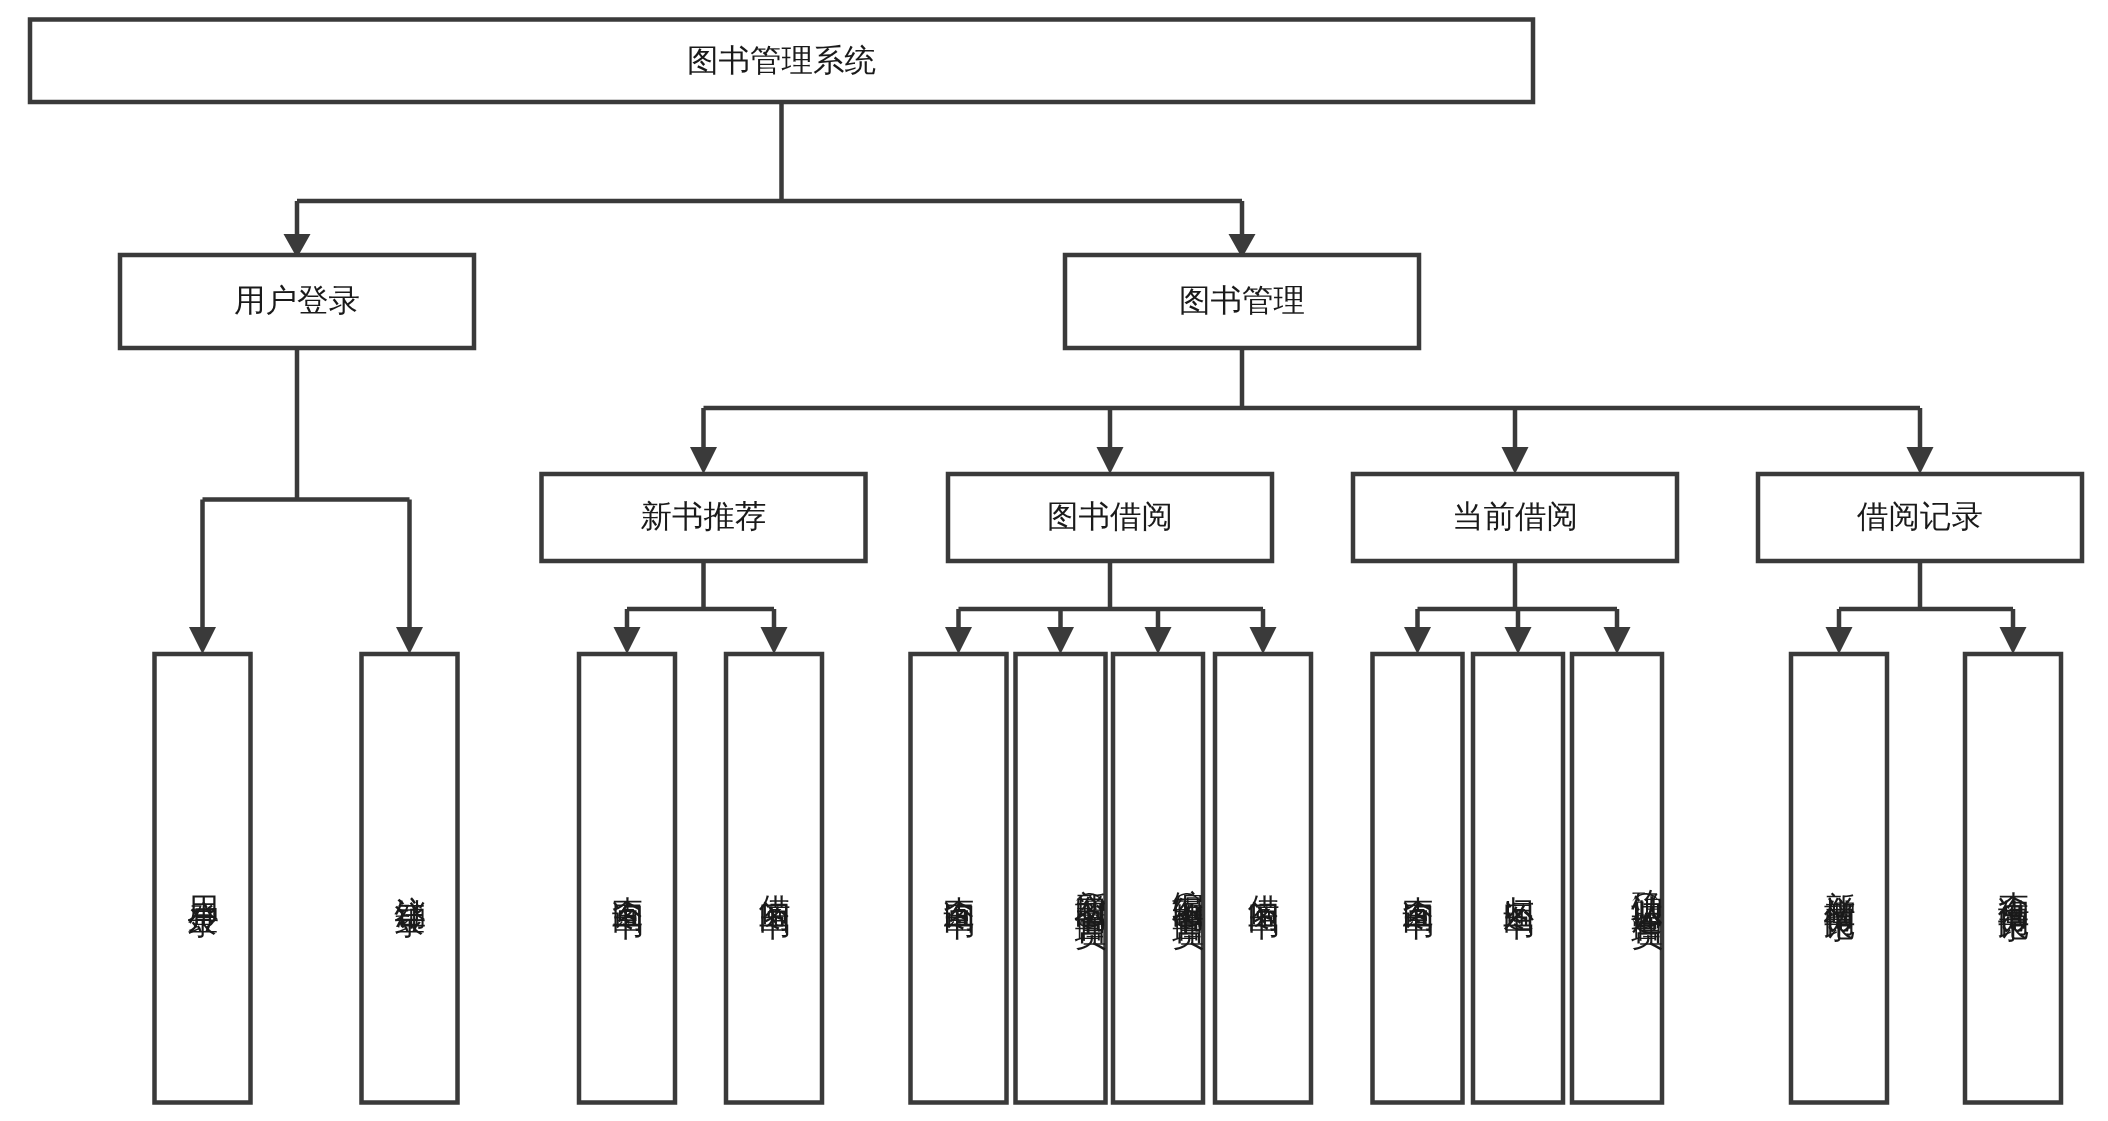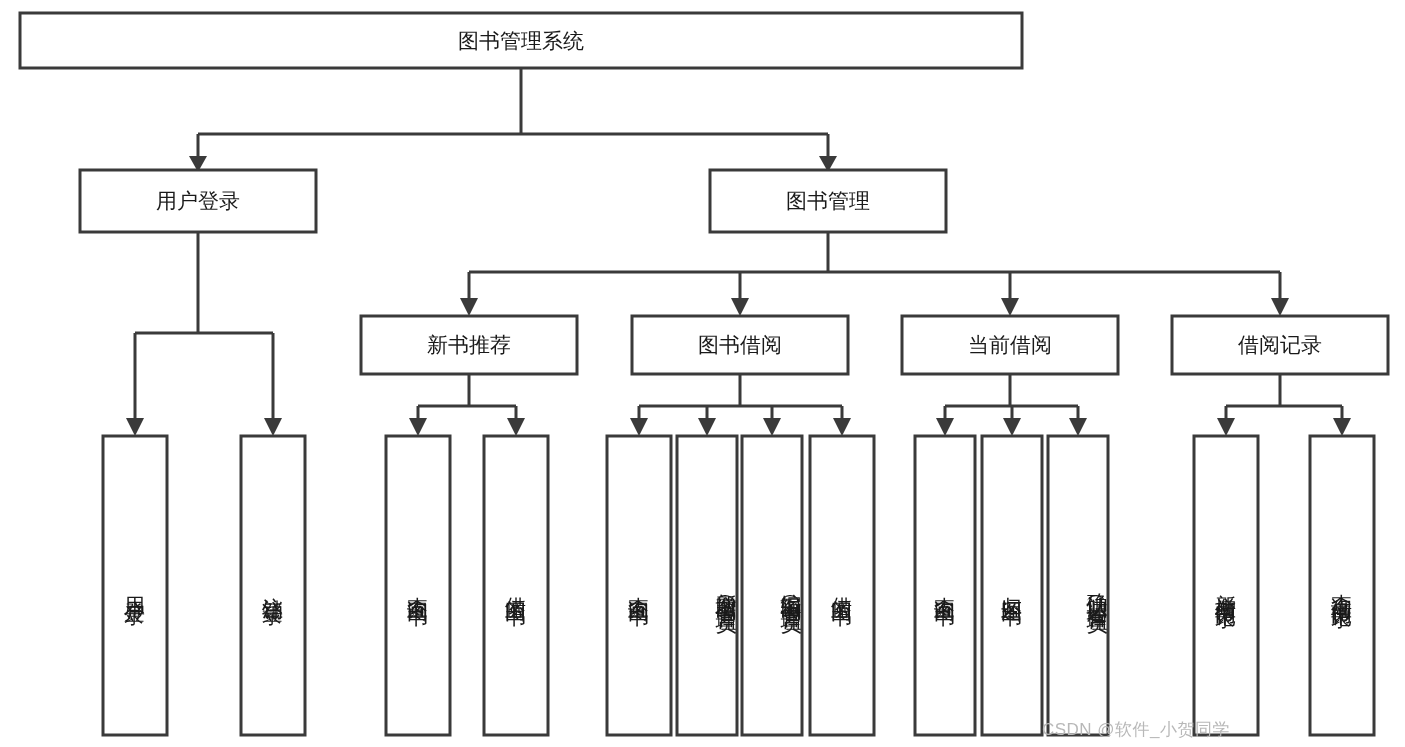--- a/index.html
+++ b/index.html
@@ -192,14 +192,13 @@
   <div class="leaf-label" style="left:607px;  top:436px; width:64px; height:299px;">查询图书</div>
   <div class="leaf-label" style="left:677px;  top:436px; width:60px; height:299px; align-items:flex-start; padding-top:8px; box-sizing:border-box;">新增图书（管理员）</div>
   <div class="leaf-label" style="left:742px;  top:436px; width:60px; height:299px; align-items:flex-start; padding-top:8px; box-sizing:border-box;">编辑图书（管理员）</div>
   <div class="leaf-label" style="left:810px;  top:436px; width:64px; height:299px;">借阅图书</div>
   <div class="leaf-label" style="left:915px;  top:436px; width:60px; height:299px;">查询图书</div>
   <div class="leaf-label" style="left:982px;  top:436px; width:60px; height:299px;">归还图书</div>
   <div class="leaf-label" style="left:1048px; top:436px; width:60px; height:299px; align-items:flex-start; padding-top:8px; box-sizing:border-box;">确认归还（管理员）</div>
   <div class="leaf-label" style="left:1194px; top:436px; width:64px; height:299px;">新增借阅记录</div>
   <div class="leaf-label" style="left:1310px; top:436px; width:64px; height:299px;">查询借阅记录</div>
 
-  <div class="watermark">CSDN @软件_小贺同学</div>
 </div>
 
 </body></html>

